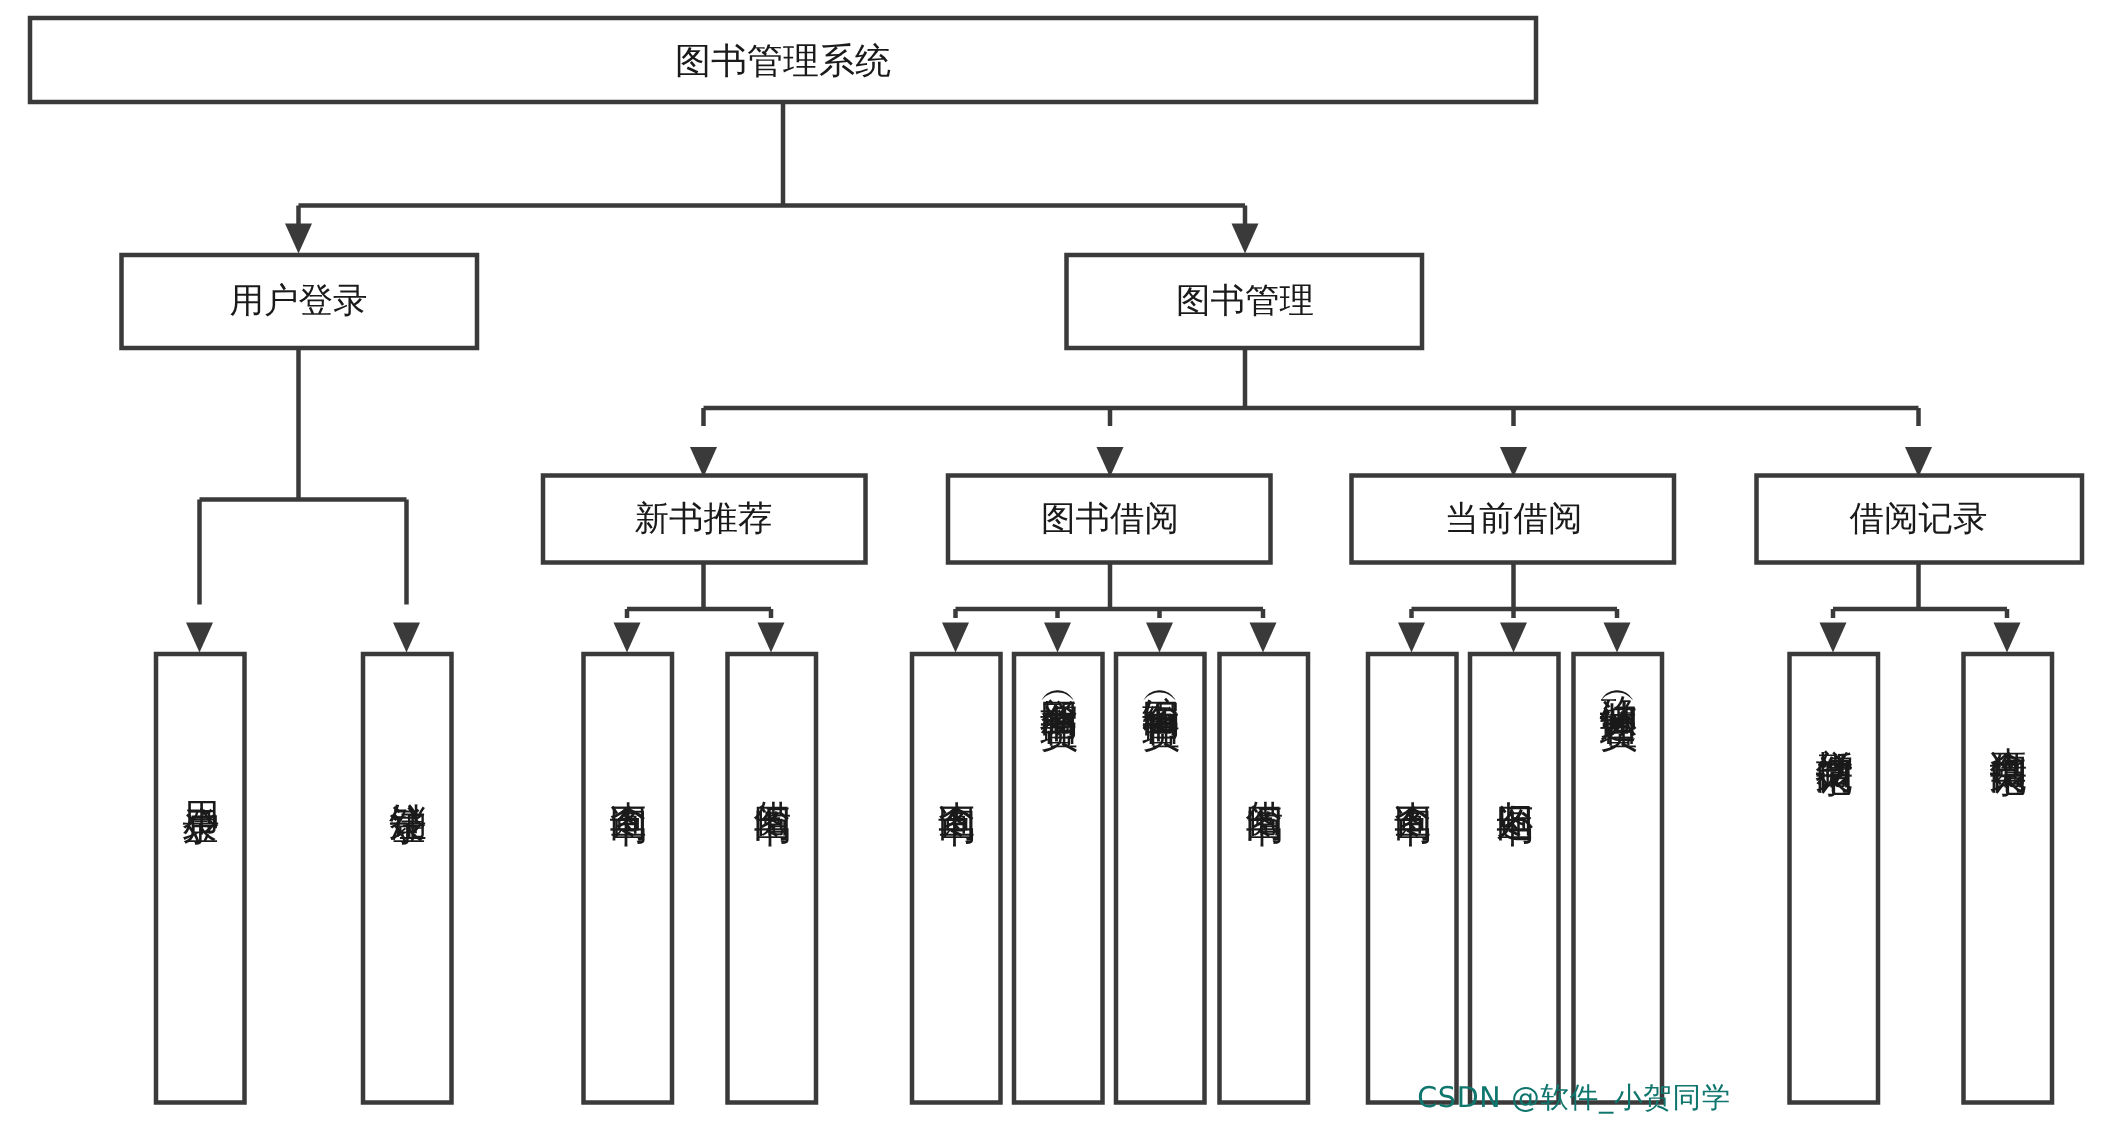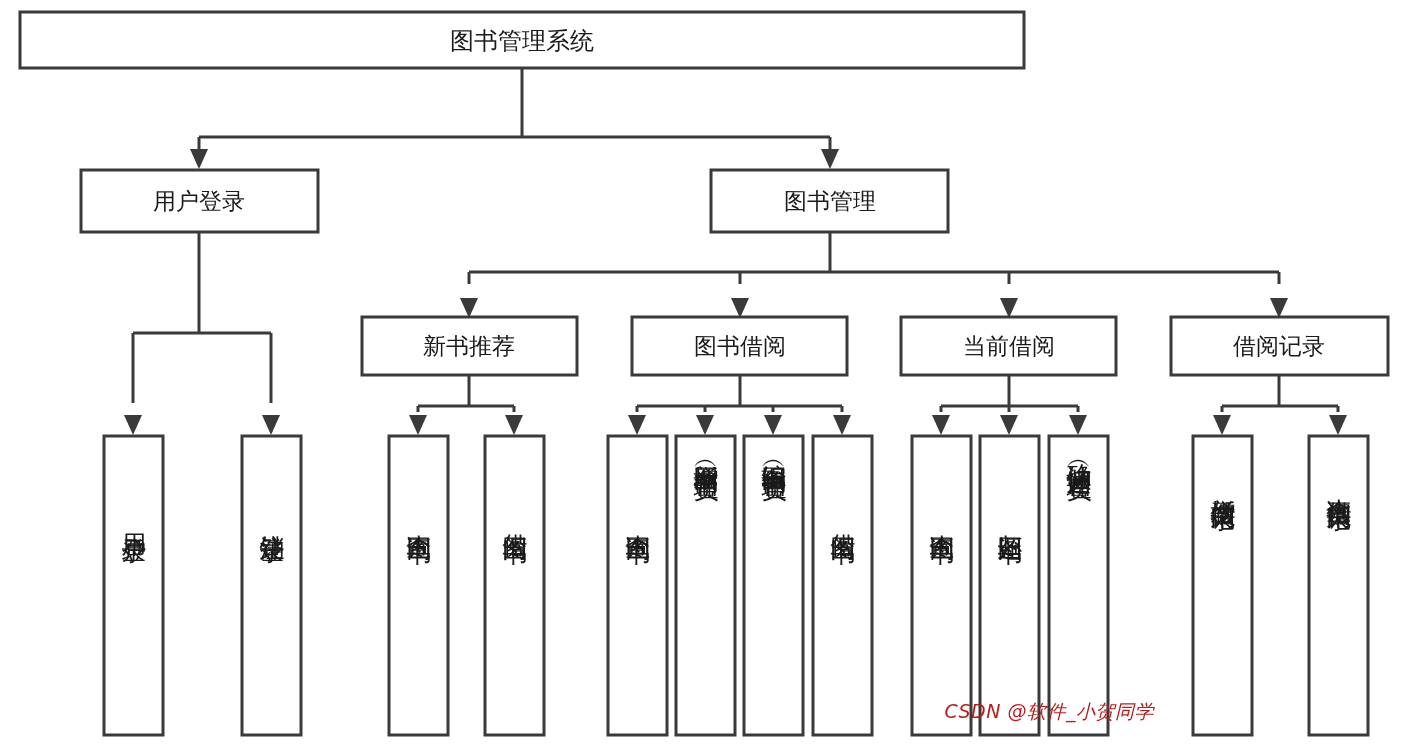--- a/index.html
+++ b/index.html
@@ -67,27 +67,26 @@
     font-family: "DejaVu Sans", "Liberation Sans", sans-serif;
     font-size: 25px;
     line-height: 1.04;
     letter-spacing: 2px;
     color: #1a1a1a;
     white-space: nowrap;
   }
   #watermark {
     position: absolute;
     right: 8px;
-    bottom: 22px;
+    bottom: 2px;
     font-family: "DejaVu Sans", "Liberation Sans", sans-serif;
     font-size: 19px;
-    color: #b91c1c;
+    color: #0f766e;
     letter-spacing: 0.5px;
     user-select: none;
-    font-style: italic;
   }
 </style>
 </head>
 <body>
 
 <div id="diagram-root">
 
   <svg id="flow" viewBox="0 0 1405 747" xmlns="http://www.w3.org/2000/svg">
 
     <defs>

